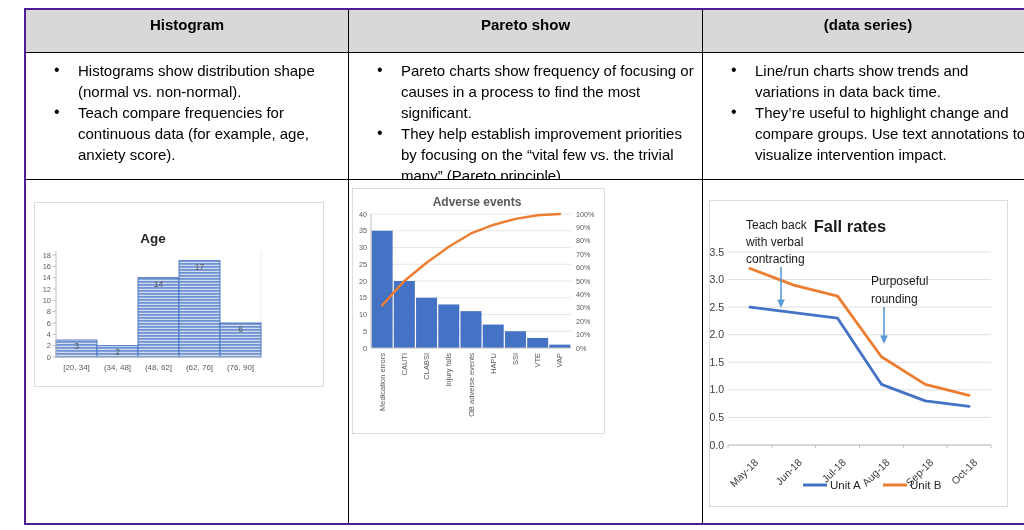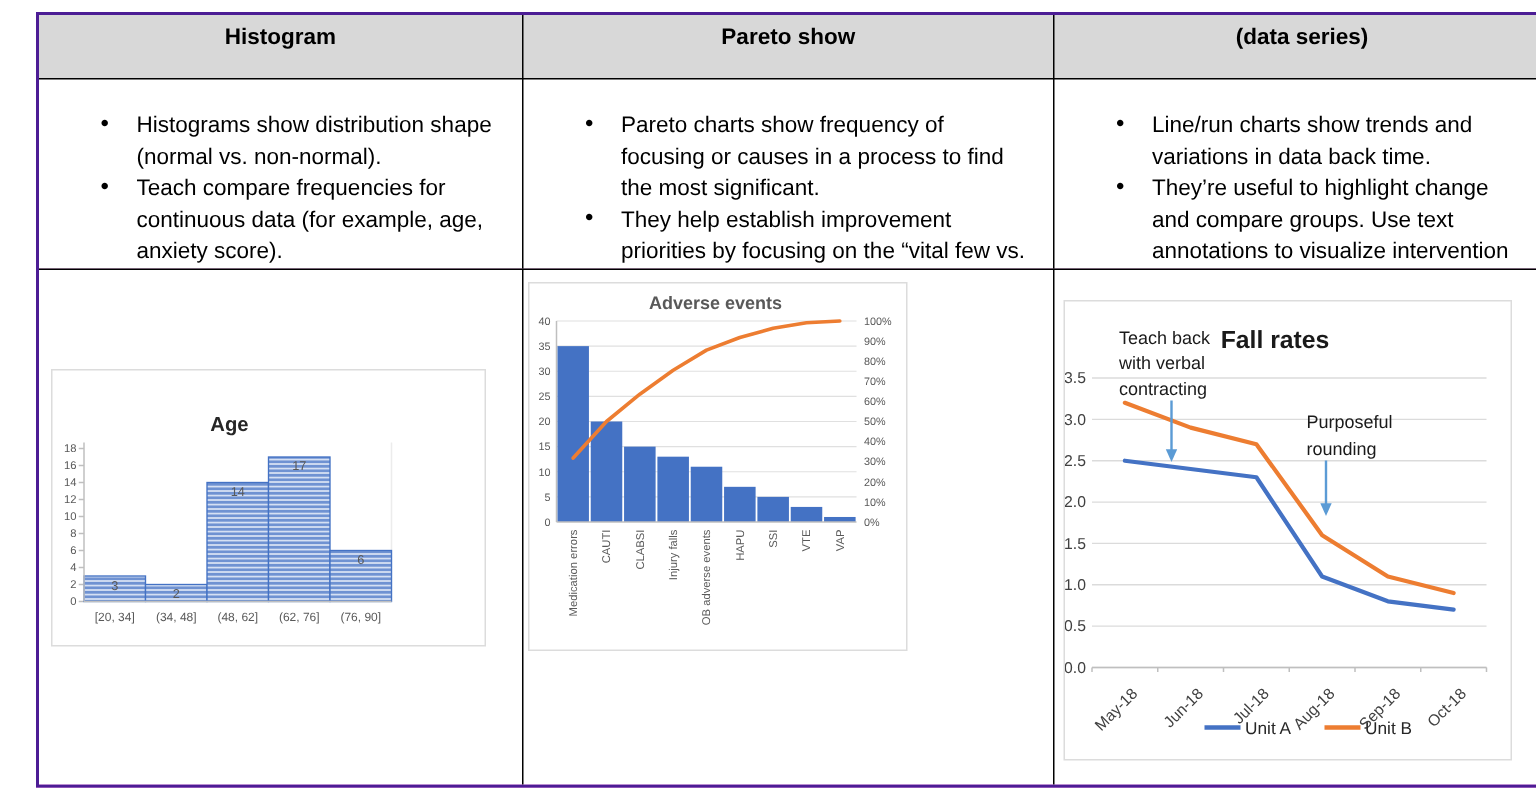--- a/index.html
+++ b/index.html
@@ -5,25 +5,25 @@
   html,body{margin:0;padding:0;background:#fff;}
   .page{position:relative;width:1024px;height:530px;background:#ffffff;overflow:hidden;
         font-family:"Liberation Sans",sans-serif;color:#000;}
   .tbl{position:absolute;left:24px;top:8px;border:2px solid #4c1d95;background:#a21caf;
        display:grid;grid-template-columns:322px 354px 331px;grid-template-rows:42px 127px 344px;}
   .cell{position:relative;box-sizing:border-box;background:#fff;}
   .cell.bl{border-left:1.5px solid #000;}
   .cell.bt{border-top:1.5px solid #000;}
   .hdr{background:#d8d8d8;text-align:center;font-weight:bold;font-size:15px;line-height:19px;padding-top:5px;}
   .body{font-size:15px;line-height:21px;padding:7px 4px 0 0;}
-  .body ul{margin:13px;padding:0;list-style:none;}
+  .body ul{margin:0;padding:0;list-style:none;}
   .body li{position:relative;padding-left:52px;}
   .body li::before{content:"\2022";position:absolute;left:28px;top:-1px;font-size:16px;}
   .chart-box{position:absolute;background:#fff;border:1px solid #dcdcdc;}
-  .hist-box{left:8px;top:22px;width:288px;height:183px;margin-top:44px;}
+  .hist-box{left:8px;top:22px;width:288px;height:183px;}
   .pareto-box{left:3px;top:8px;width:251px;height:244px;}
   .line-box{left:6px;top:20px;width:297px;height:305px;}
   svg{display:block;}
   svg text{font-family:"Liberation Sans",sans-serif;}
 </style>
 </head>
 <body>
 
 <div class="page">
   <div class="tbl">

